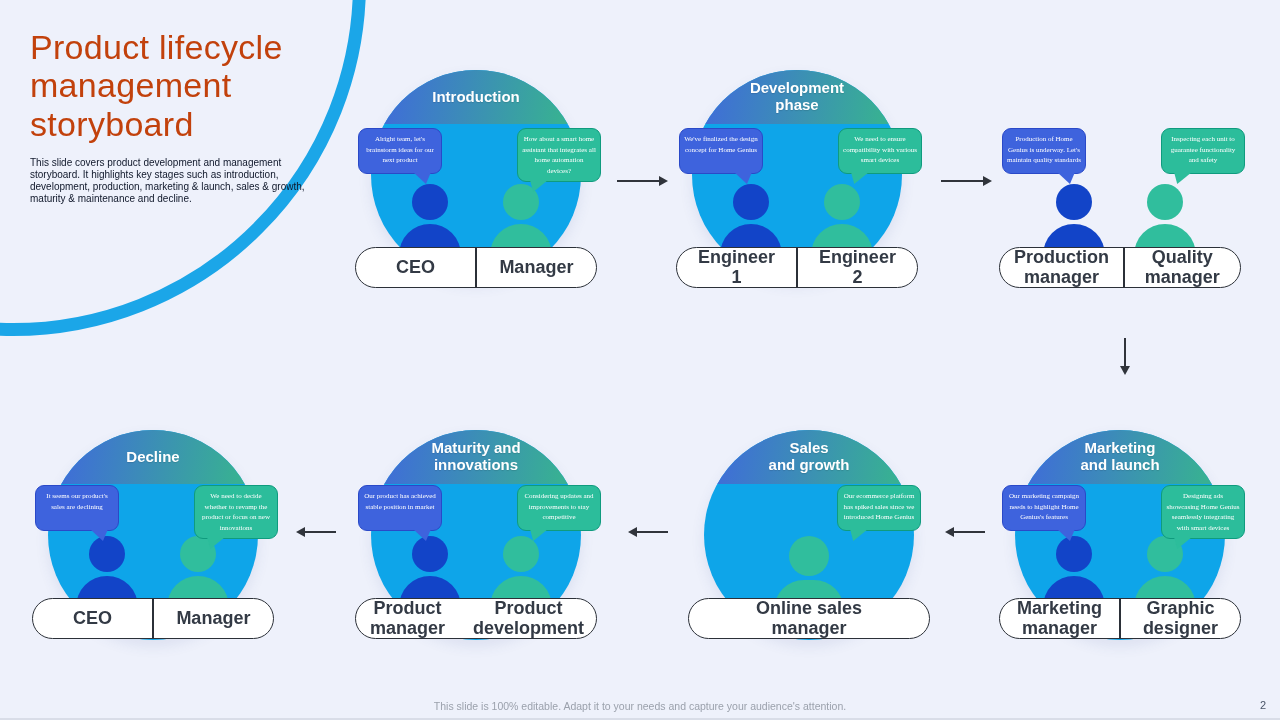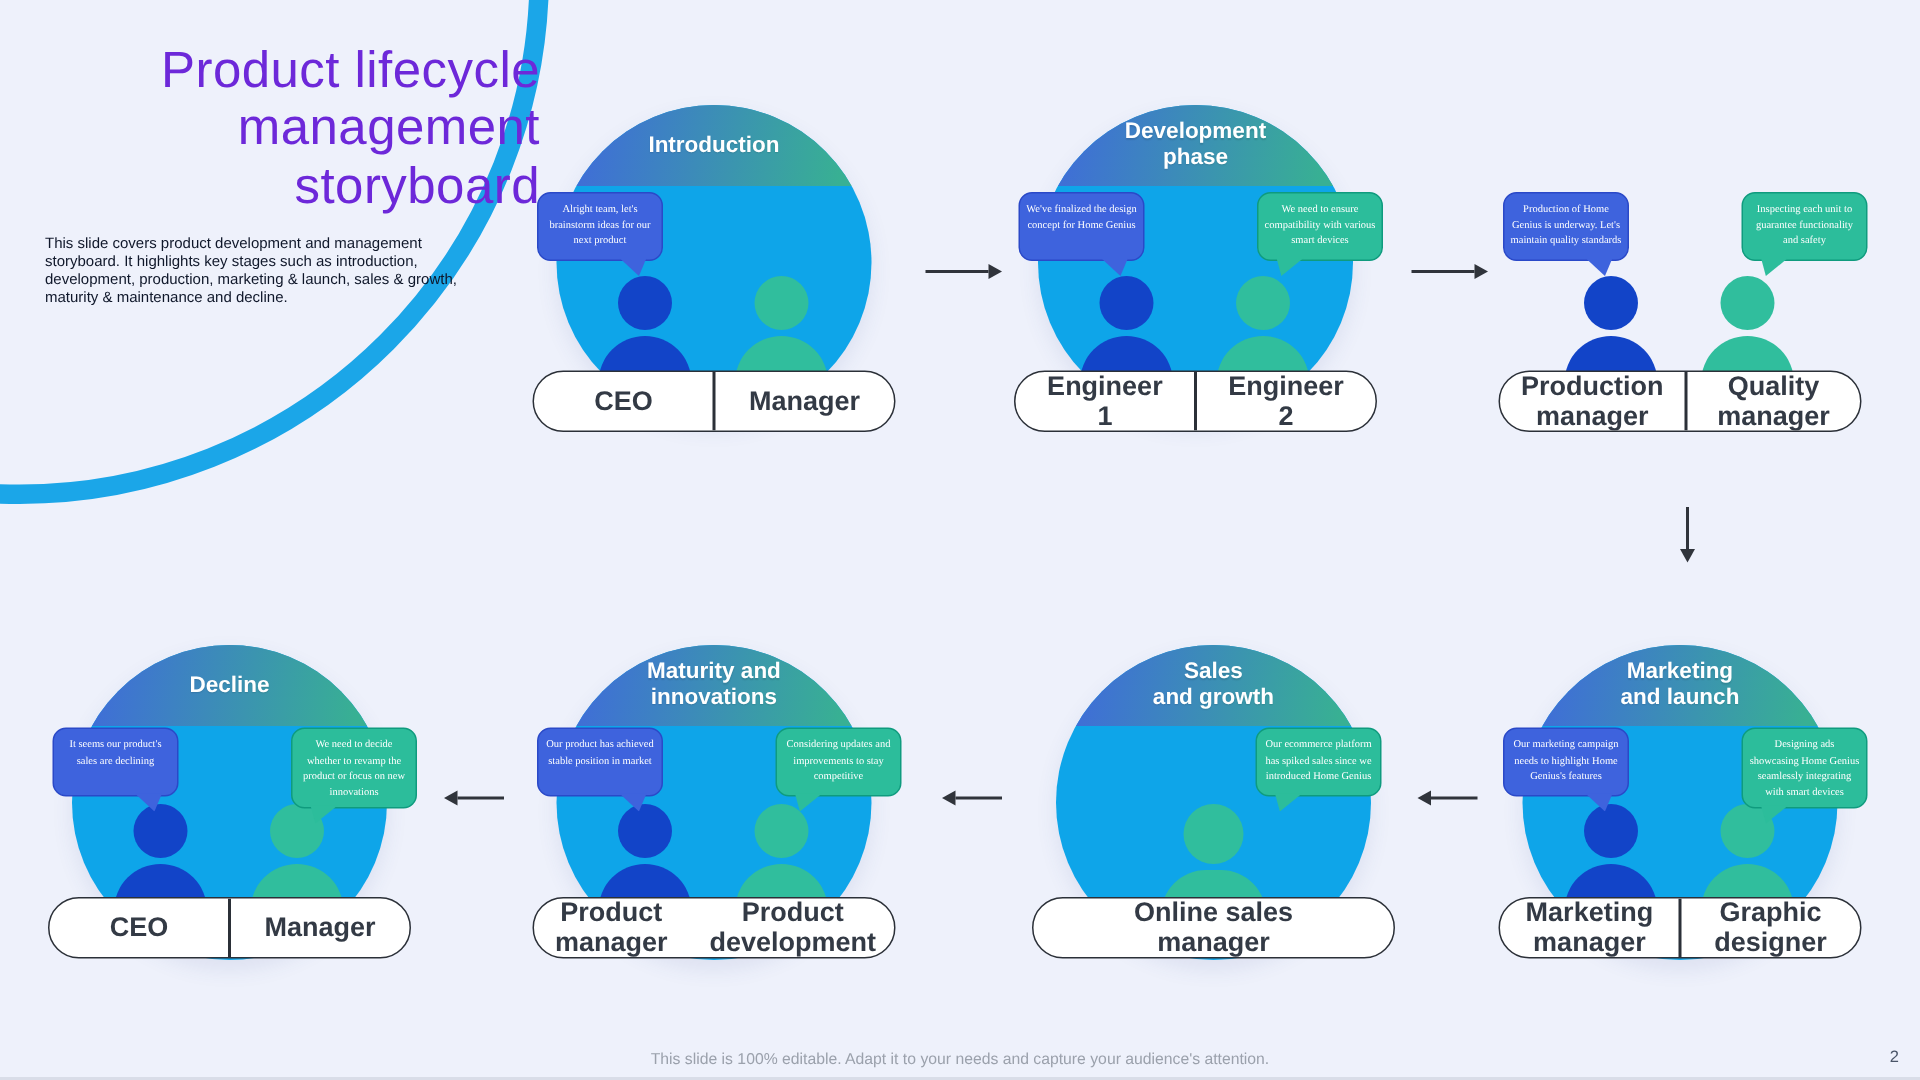--- a/index.html
+++ b/index.html
@@ -8,21 +8,21 @@
     background:#EEF1FB;font-family:"Liberation Sans",sans-serif;
   }
   
   .ring{
     position:absolute;left:-340px;top:-370px;width:706px;height:706px;
     box-sizing:border-box;border:13px solid #1BA6E8;border-radius:50%;
   }
   
   .title-block{position:absolute;left:30px;top:28px;width:330px;z-index:2;}
   .slide-title{
-    font-size:34px;line-height:1.13;font-weight:500;color:#6d28d9;letter-spacing:.3px;text-align:right;
+    font-size:34px;line-height:1.13;font-weight:500;color:#c2410c;letter-spacing:.3px;
   }
   .slide-desc{
     margin-top:14px;width:276px;font-size:10px;line-height:1.18;color:#0f172a;
   }
   
   .stage{position:absolute;width:242px;height:222px;}
   .circle{
     position:absolute;left:16px;top:0;width:210px;height:210px;border-radius:50%;
     background:#0ea5e9;overflow:hidden;box-shadow:0 6px 14px rgba(60,80,150,.10);
   }
@@ -112,20 +112,21 @@
   </div>
   <div class="person pblue pos-left">
       <div class="head"></div>
       <div class="torso"></div>
     </div>
   <div class="person pteal pos-right">
       <div class="head"></div>
       <div class="torso"></div>
     </div>
   <div class="bubble bubble-blue b-left"><span>Alright team, let's brainstorm ideas for our next product</span><div class="tail"></div></div>
+  <div class="bubble bubble-teal b-right"><span>How about a smart home assistant that integrates all home automation devices?</span><div class="tail"></div></div>
   <div class="plate">
     <div class="cell">CEO</div>
     <div class="vdiv"></div>
     <div class="cell">Manager</div>
   </div>
 </div>
 
 <div class="stage row-top" style="left:676px;top:70px">
   <div class="circle">
     <div class="cap">

